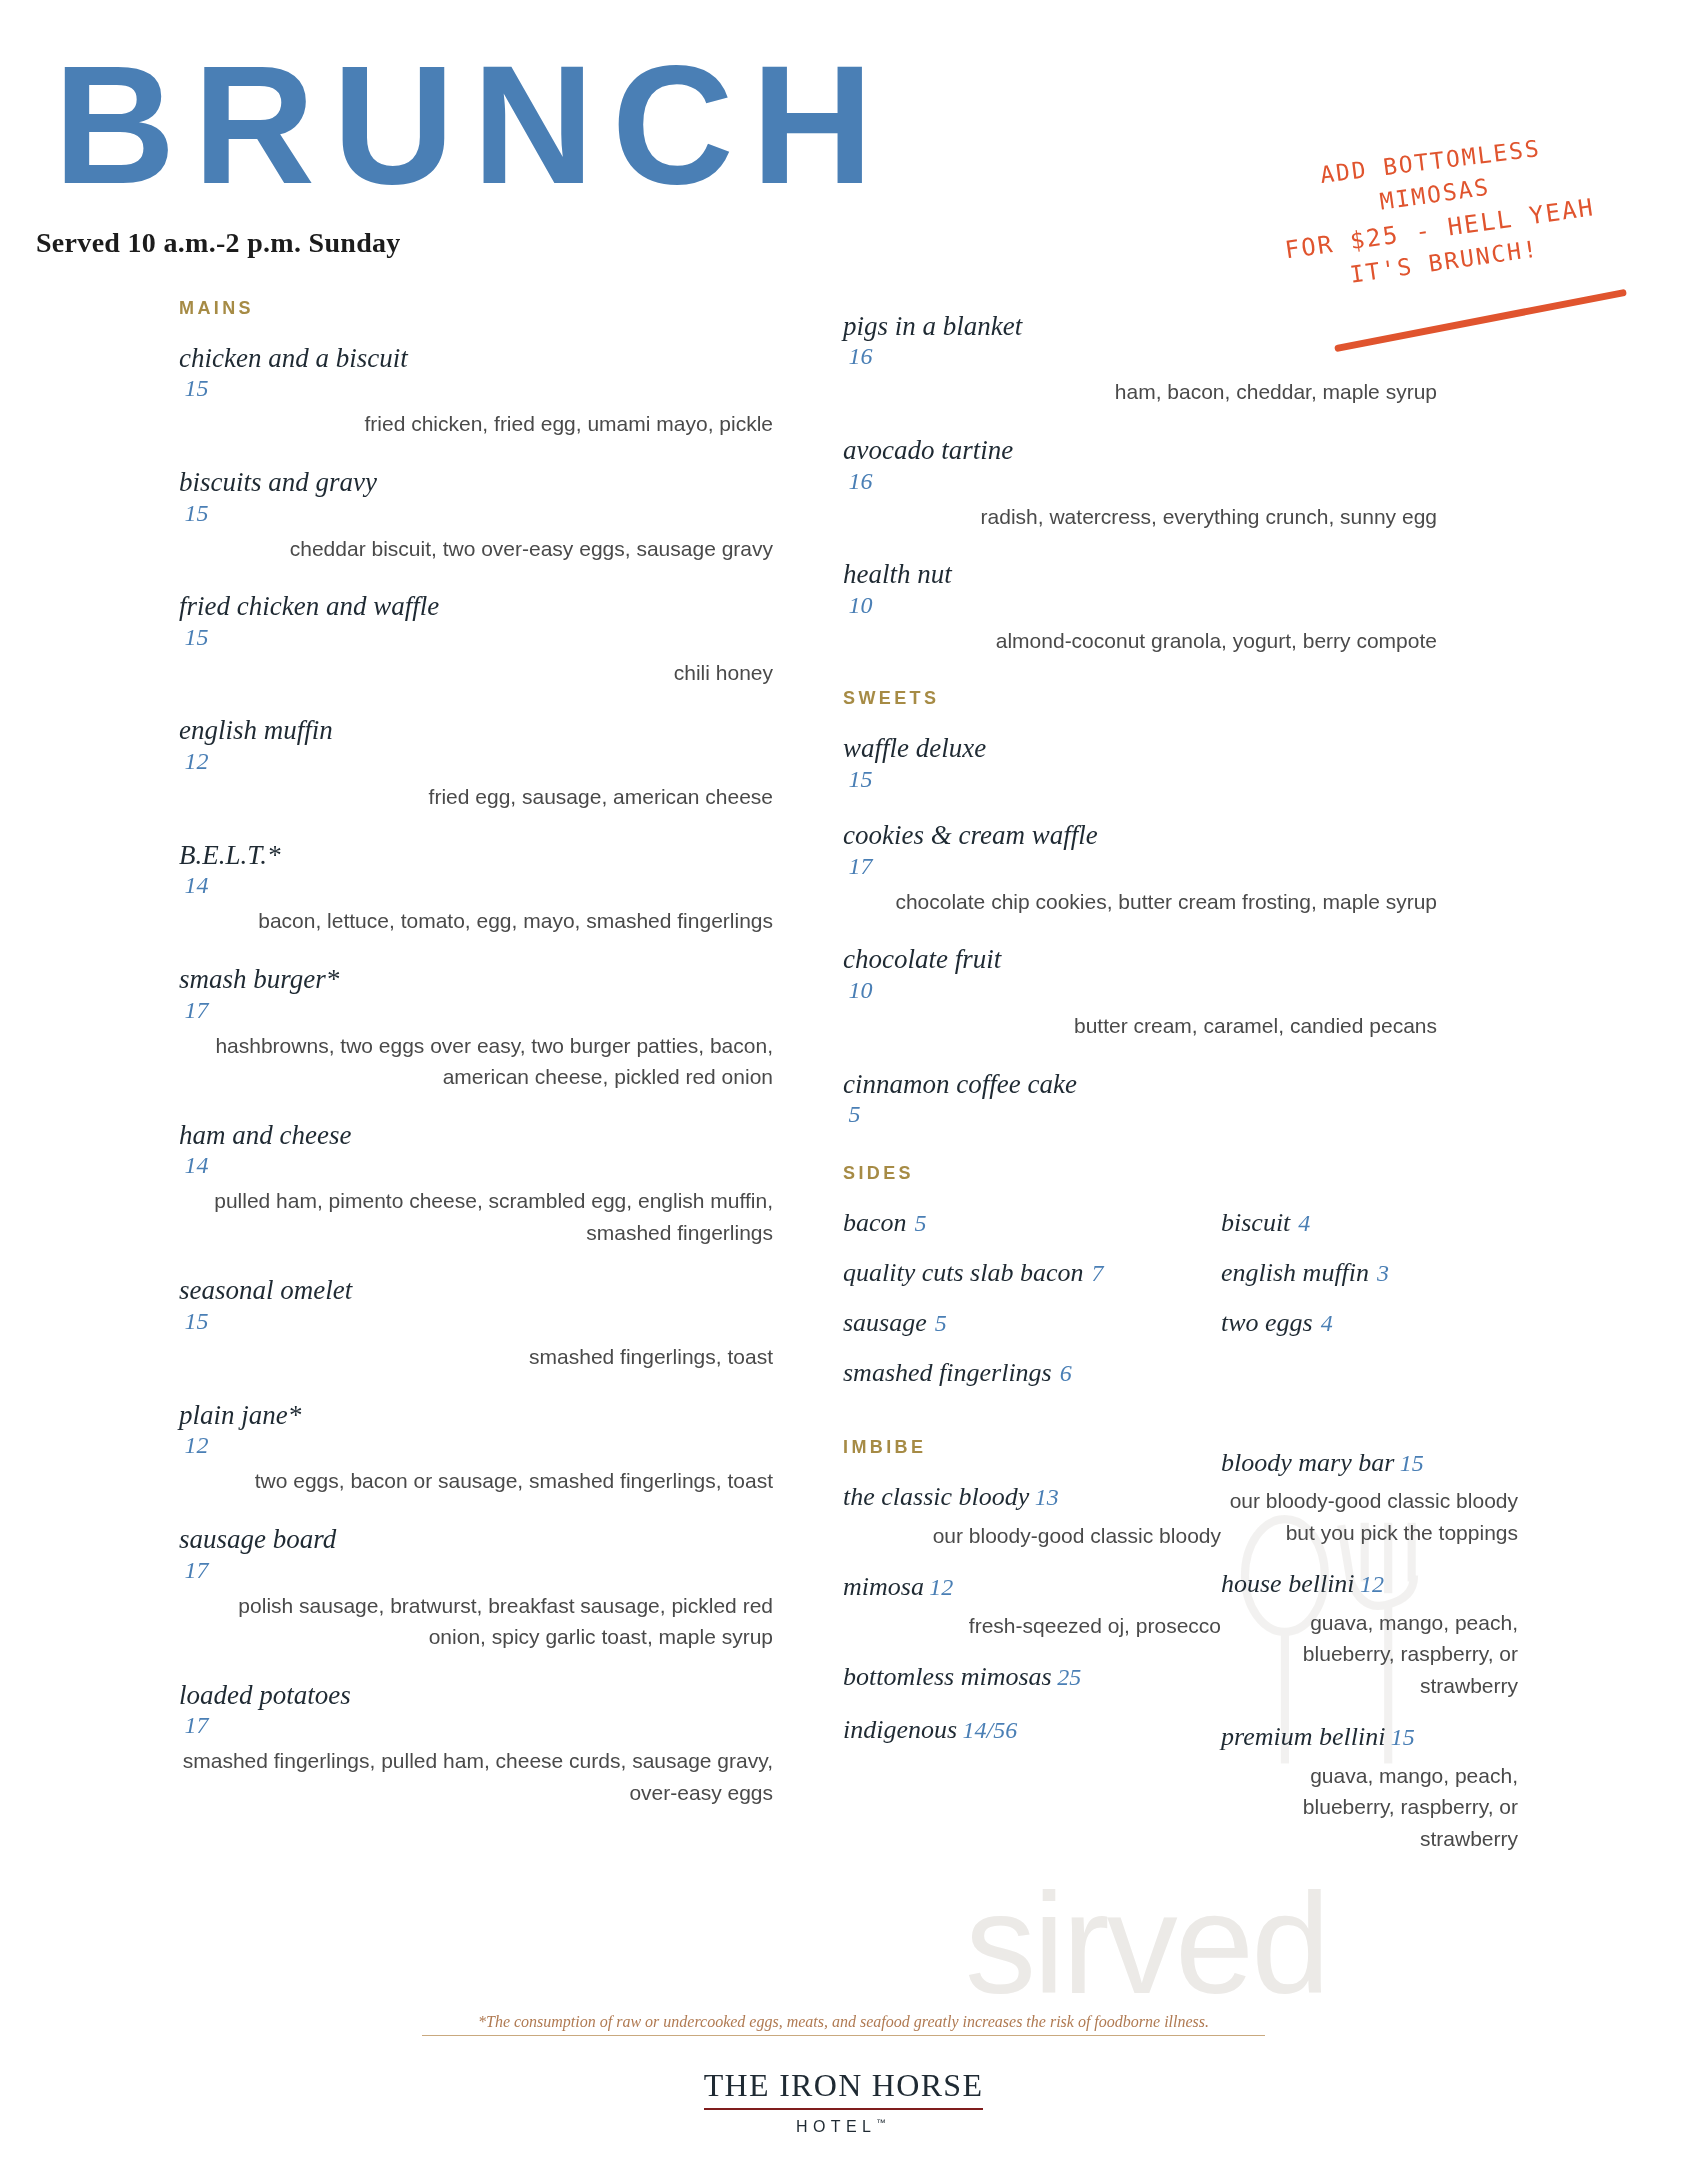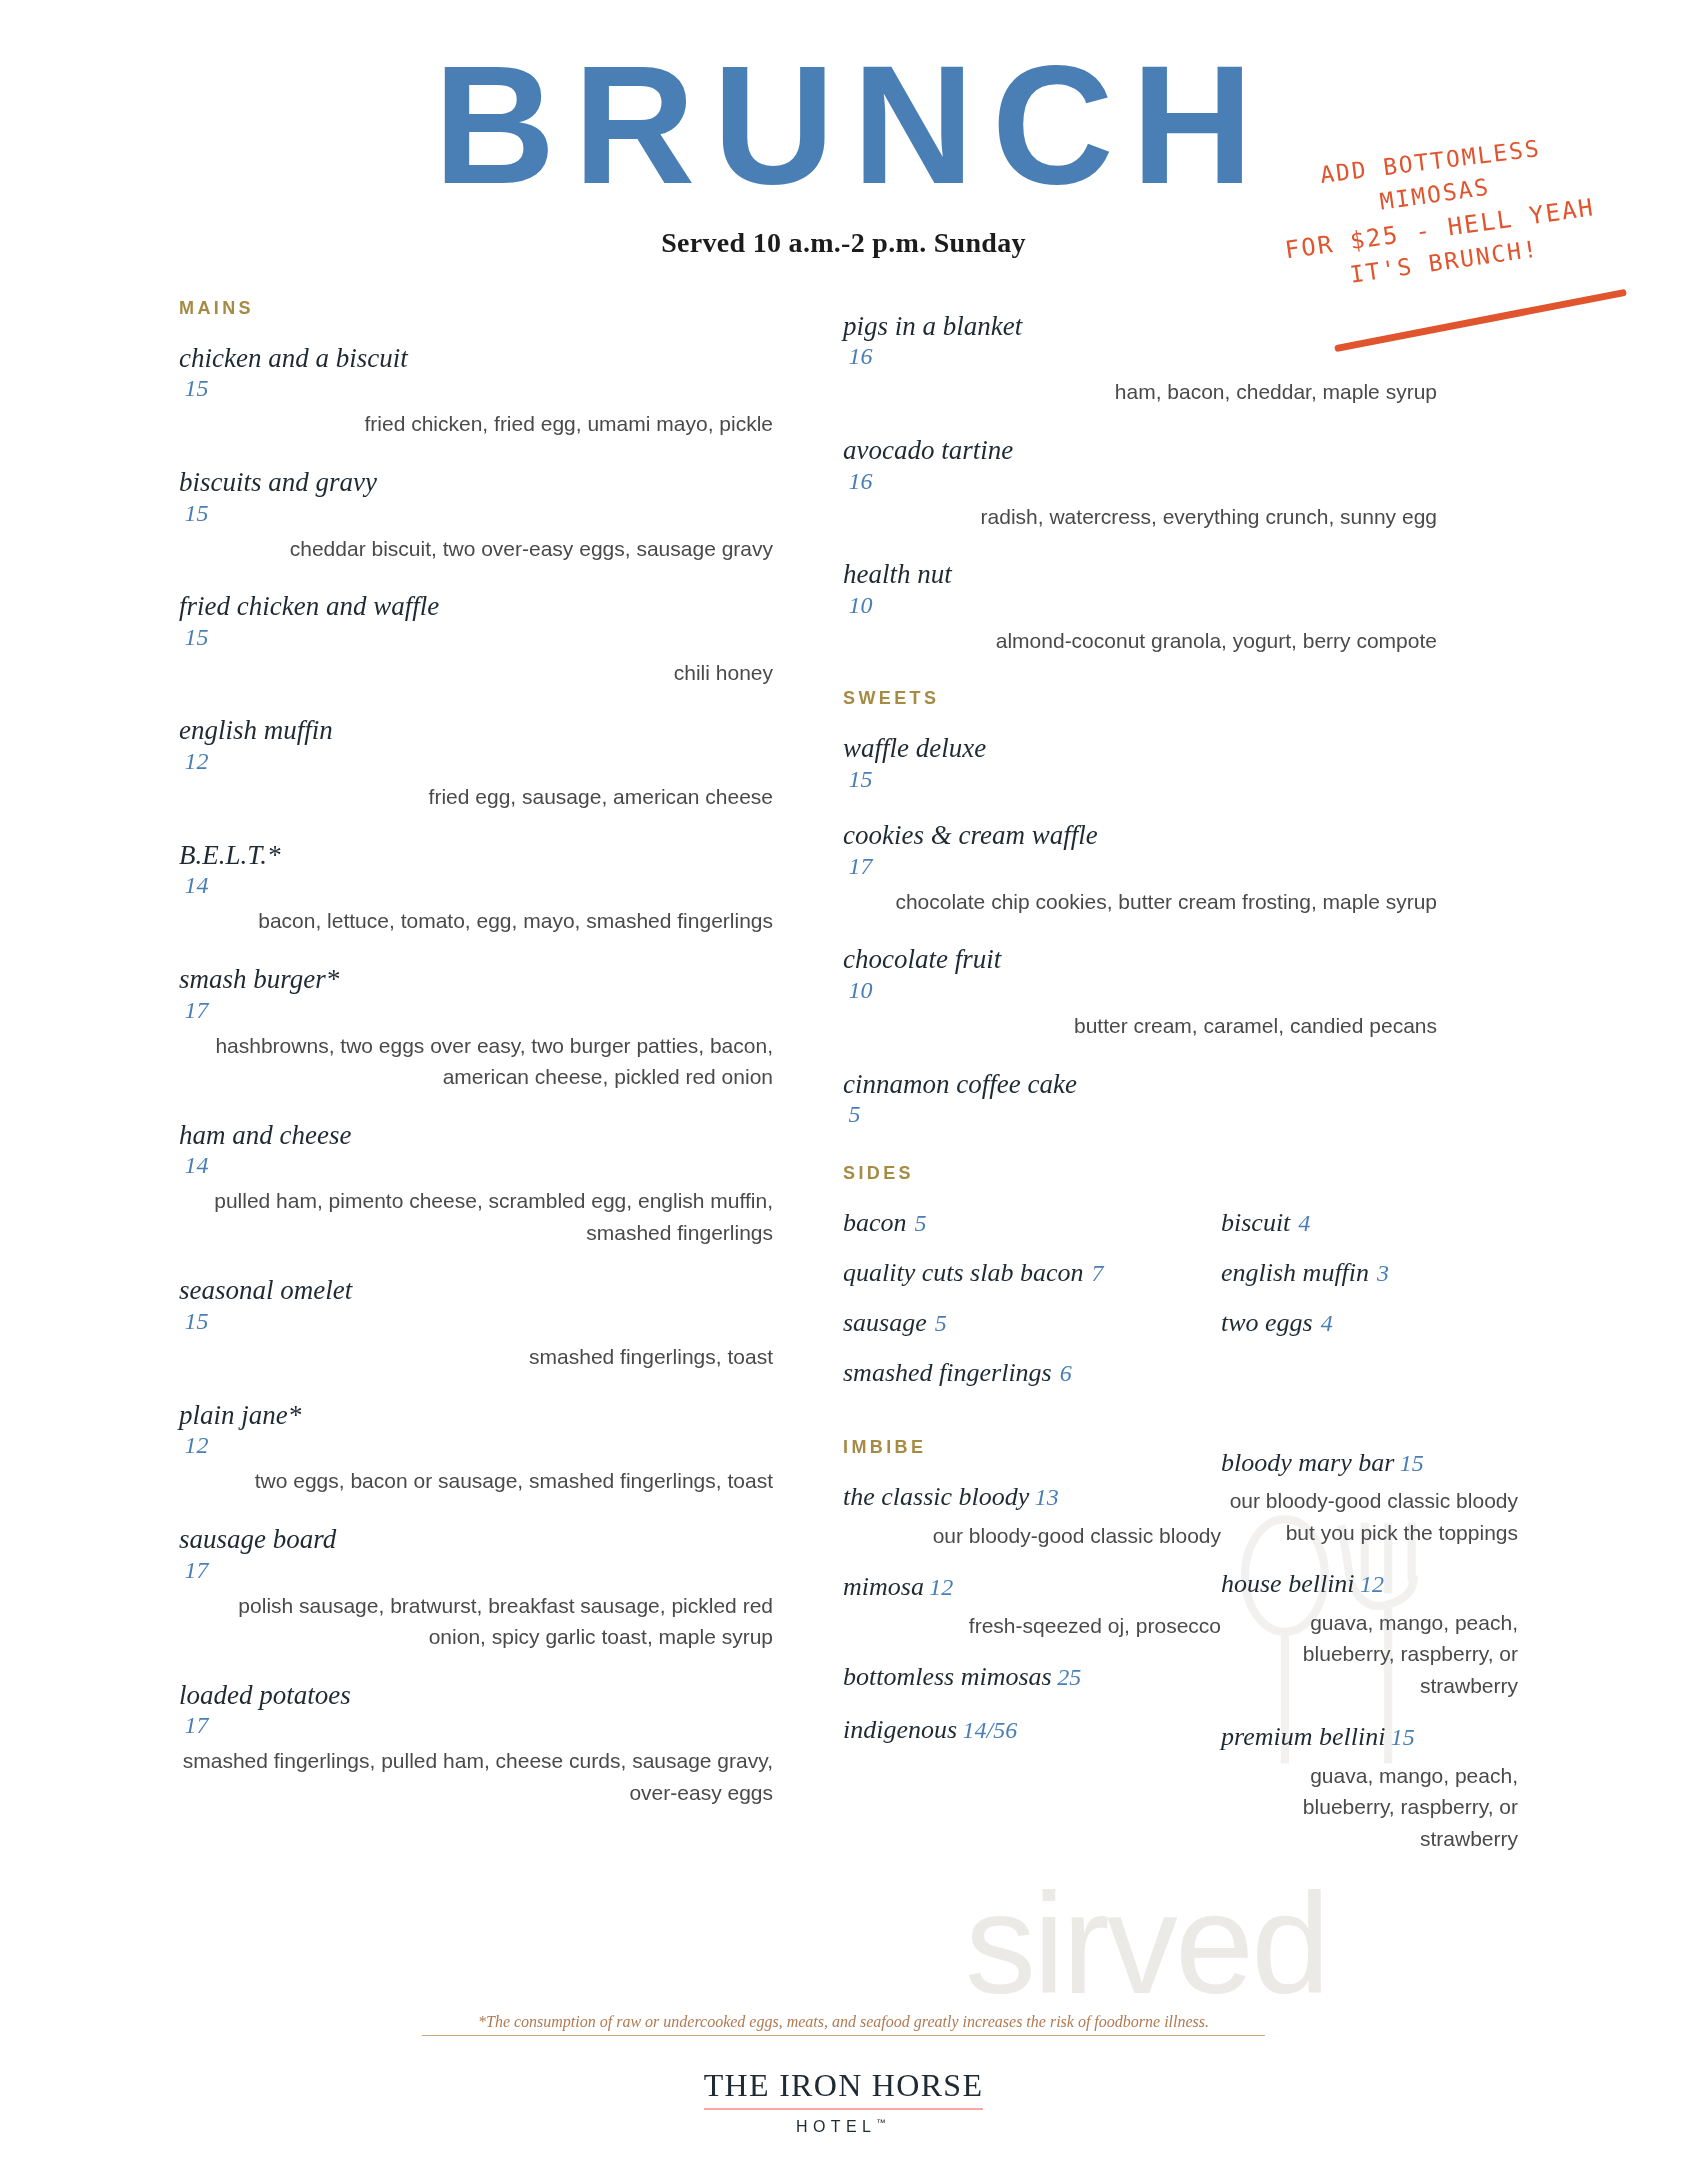--- a/index.html
+++ b/index.html
@@ -19,22 +19,23 @@
     position: relative;
     width: 1687px;
     height: 2183px;
     box-sizing: border-box;
     padding: 0;
   }
 
   
   .header {
     position: relative;
-    text-align: center;
+    text-align: left;
     padding-top: 40px;
+    padding-left: 36px;
   }
   .brunch-title {
     font-family: "Liberation Sans", sans-serif;
     font-weight: bold;
     font-size: 169px;
     letter-spacing: 17.5px;
     color: #4a7fb5;
     line-height: 1.0;
     margin: 0;
     padding-left: 17.5px;
@@ -181,21 +182,21 @@
     display: inline-block;
     padding-bottom: 4px;
     margin-bottom: 31px;
     width: 843px;
   }
   .logo-main {
     font-family: "Liberation Serif", serif;
     font-size: 32px;
     letter-spacing: 1.3px;
     color: #1f2a33;
-    border-bottom: 2px solid #fca5a5;
+    border-bottom: 2px solid #7f1d1d;
     display: inline-block;
     padding-bottom: 4px;
   }
   .logo-sub {
     font-family: "Liberation Sans", sans-serif;
     font-size: 16px;
     letter-spacing: 5.4px;
     color: #1f2a33;
     margin-top: 6.7px;
   }

